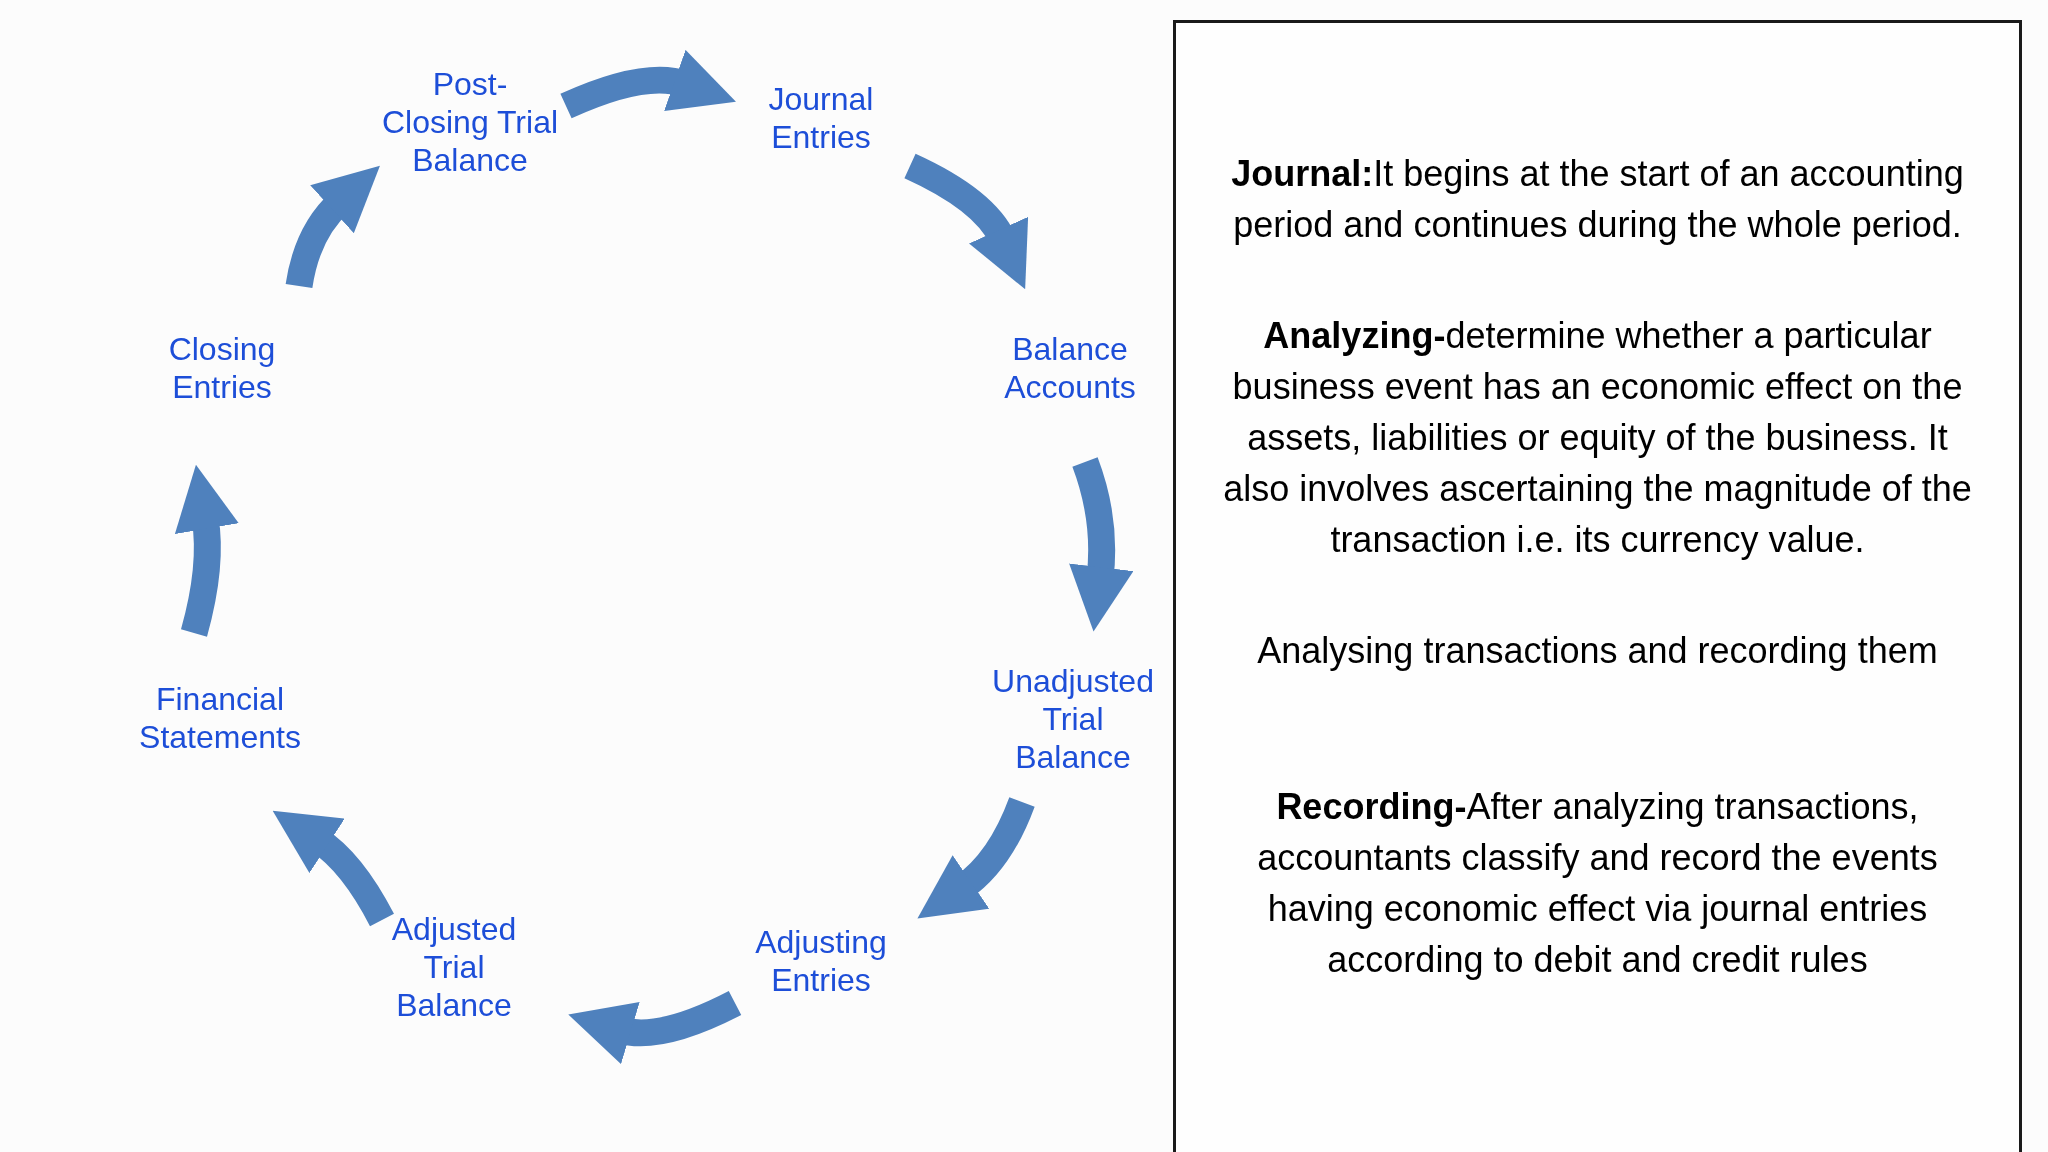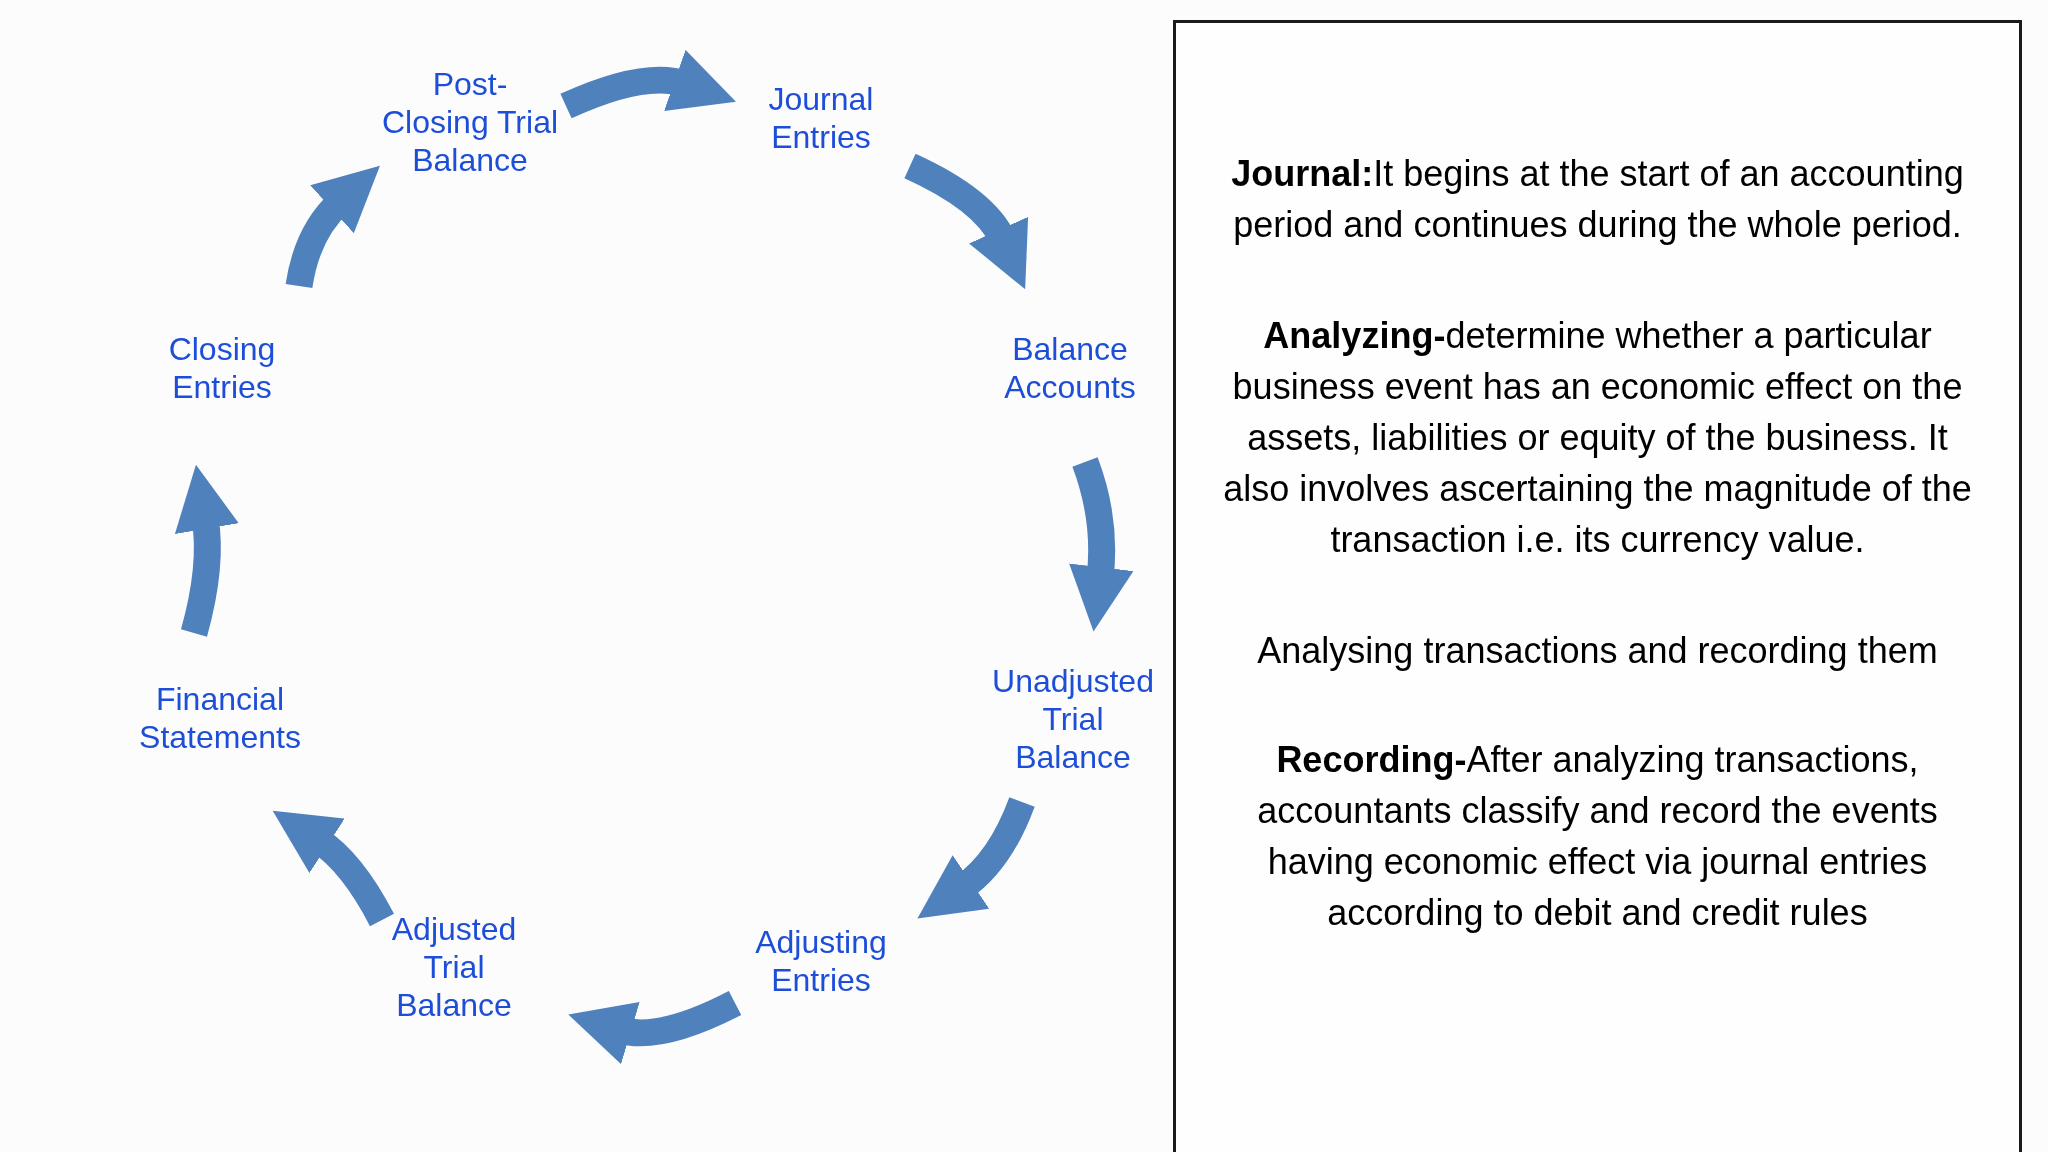--- a/index.html
+++ b/index.html
@@ -35,21 +35,21 @@
     margin:0;
     text-align:center;
     font-size:36px;
     line-height:51px;
     color:#000000;
   }
   .para .lead{font-weight:bold;}
   .para .body{white-space:pre-line;}
   .para.p2{margin-top:60px;}
   .para.p3{margin-top:60px;}
-  .para.p4{margin-top:58px;}
+  .para.p4{margin-top:105px;}
 </style>
 </head>
 <body>
 
 <div id="screen">
 
   <svg id="cycle-arrows" viewBox="0 0 2048 1152" xmlns="http://www.w3.org/2000/svg">
     <defs>
       <marker id="head" viewBox="0 0 6 6" refX="1" refY="3" markerWidth="2.4" markerHeight="2.4" orient="auto">
         <path d="M0,0 L6,3 L0,6 Z" fill="#4f81bd"></path>

